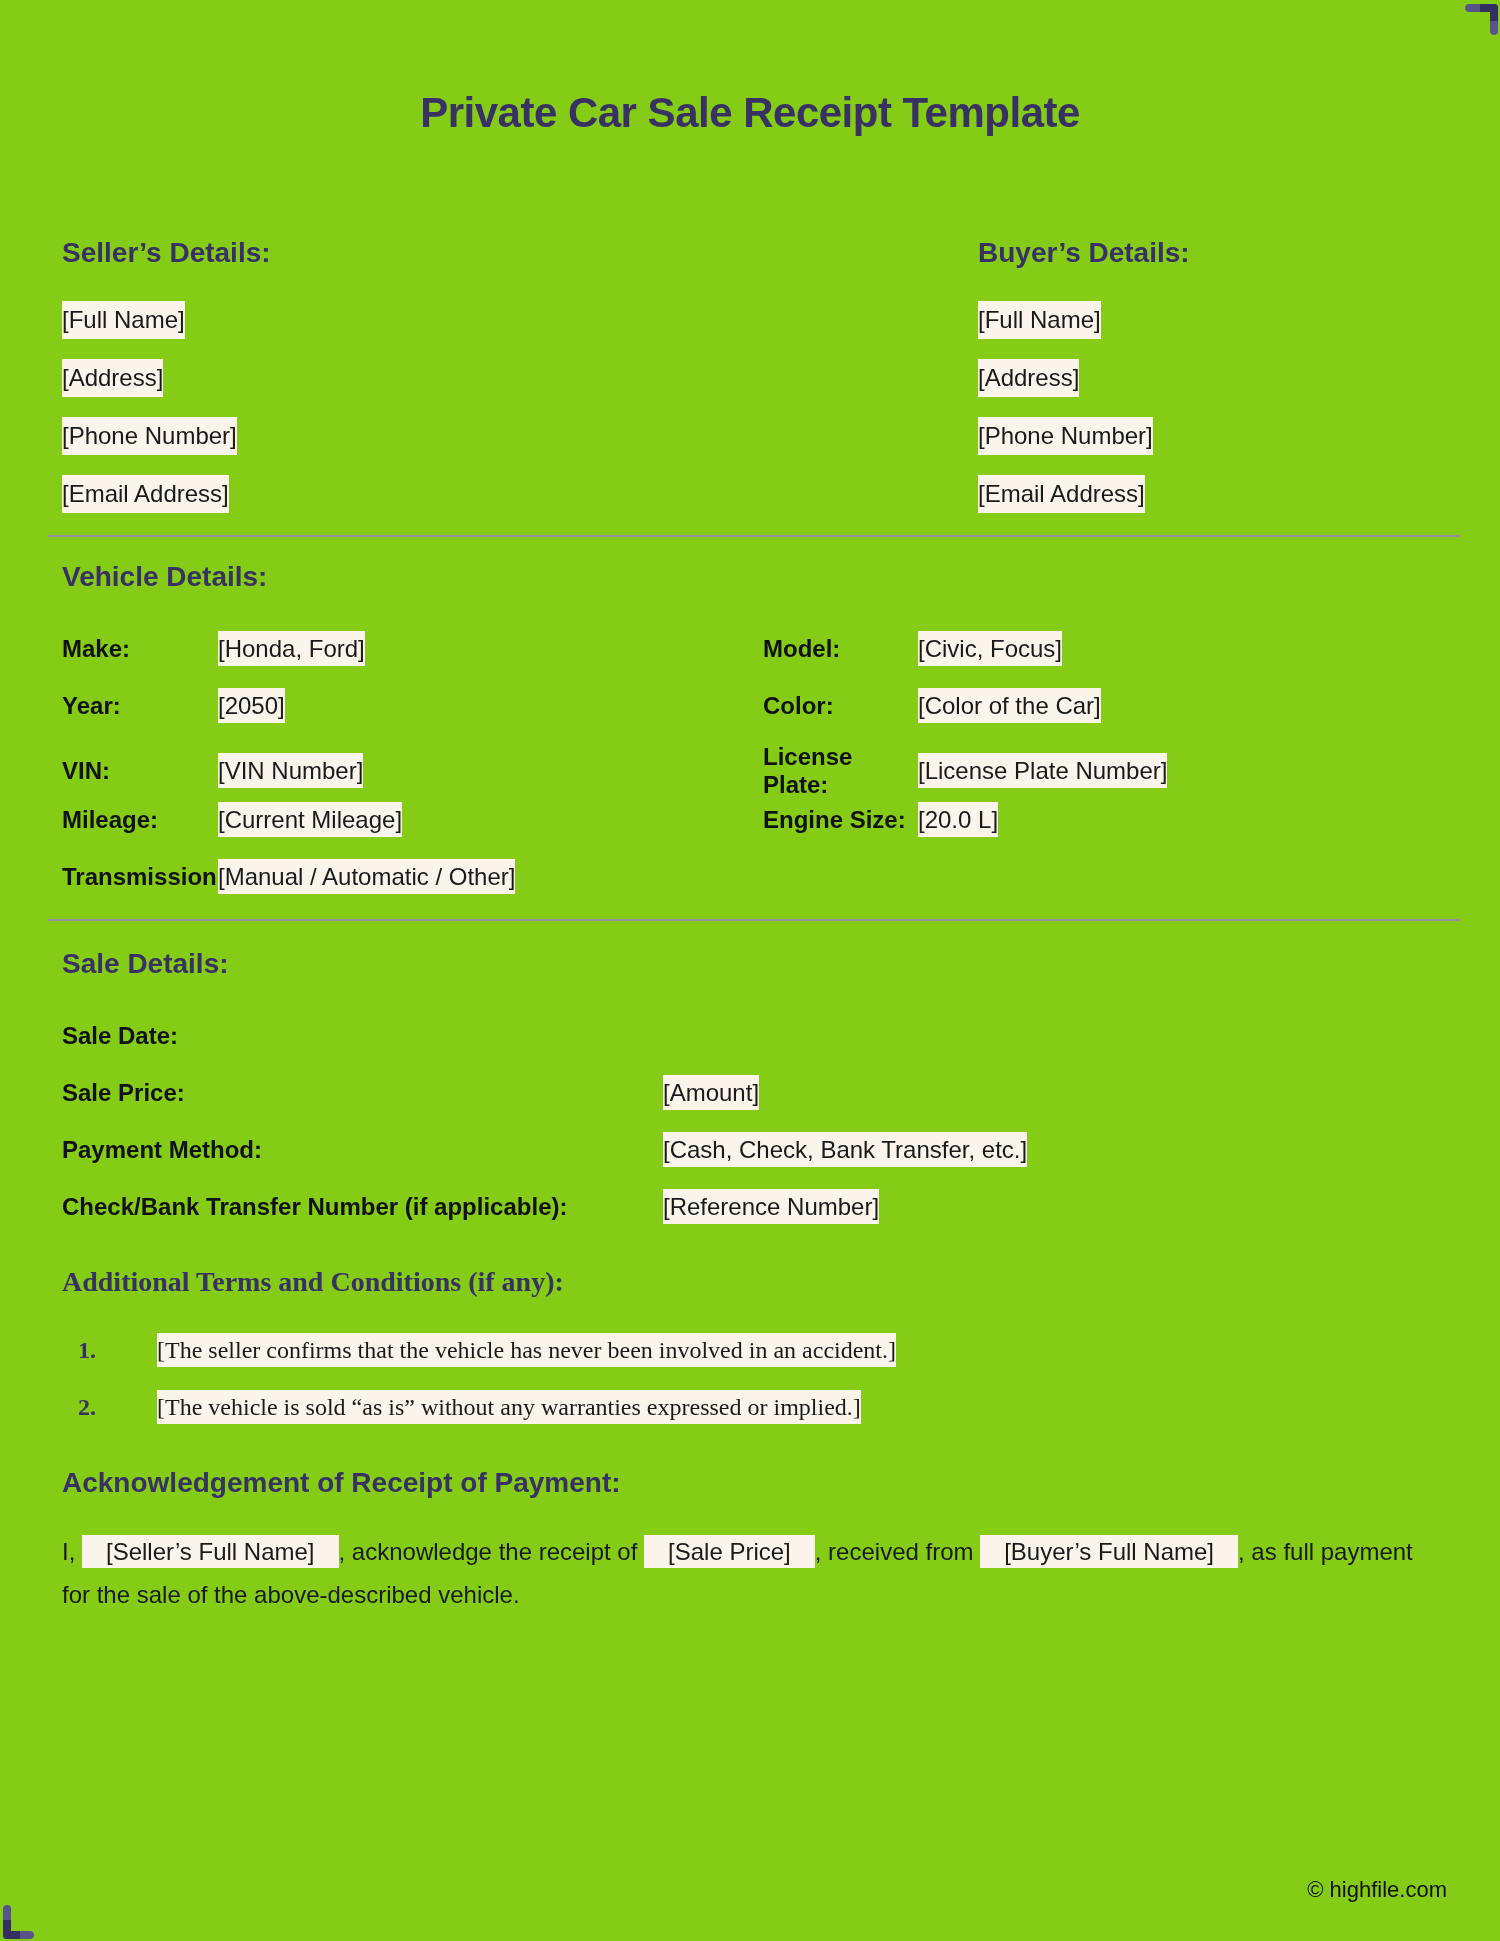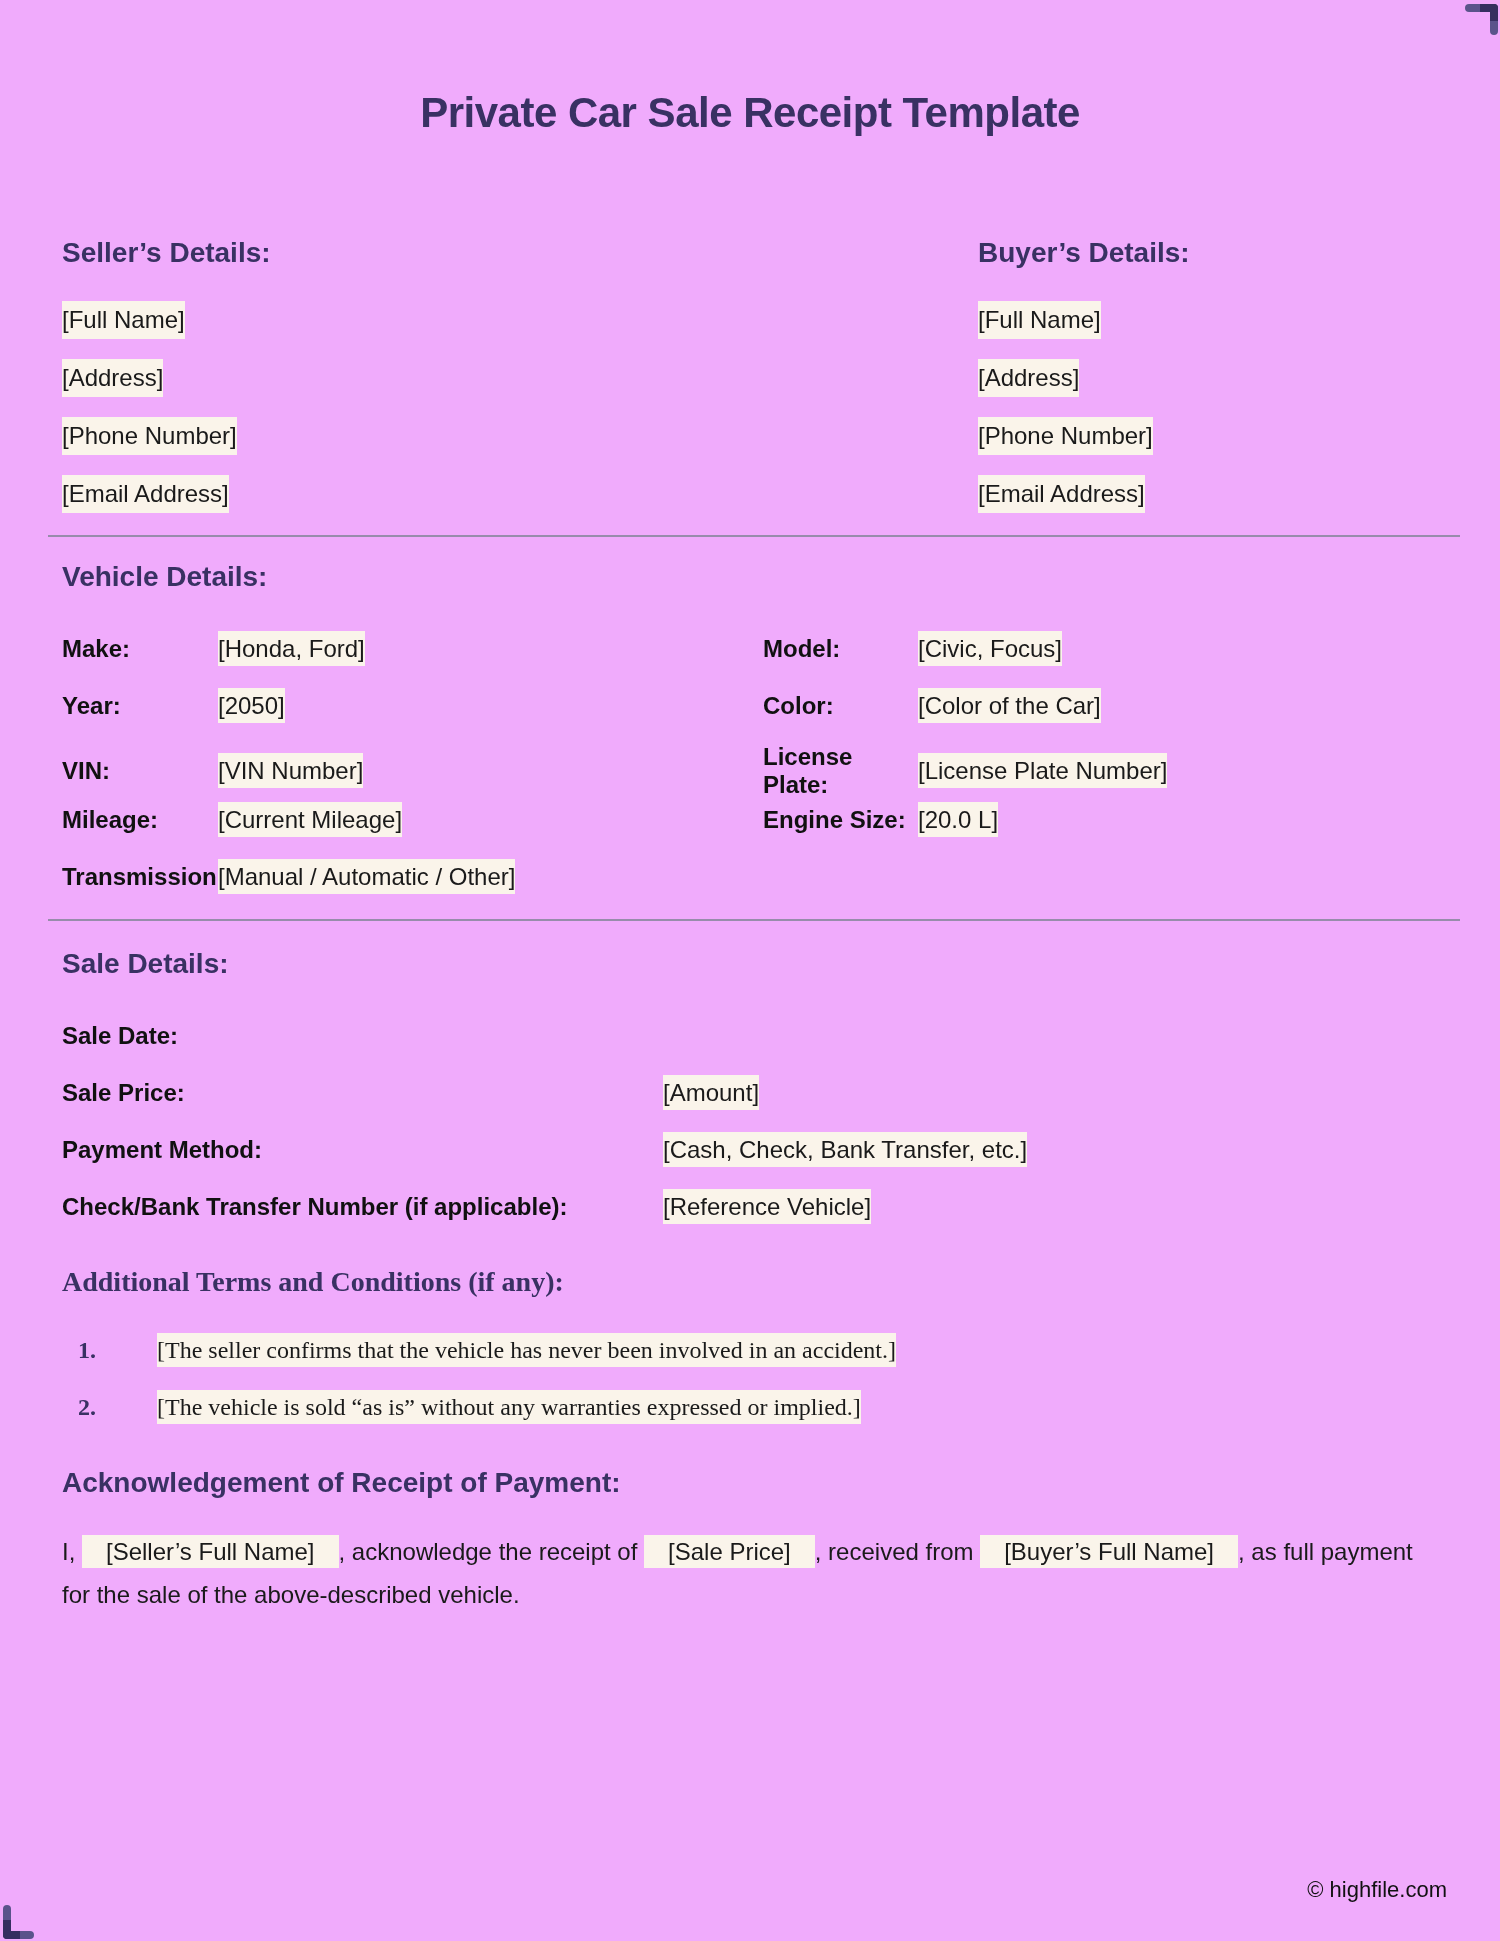--- a/index.html
+++ b/index.html
@@ -1,17 +1,17 @@
 <!DOCTYPE html>
 <html><head>
 <meta charset="utf-8">
 <style>
   html,body{margin:0;padding:0;background:#fff;}
   .page{
-    position:relative;width:1500px;height:1941px;background:#f0abfc;overflow:hidden;
+    position:relative;width:1500px;height:1941px;background:#84cc16;overflow:hidden;
     font-family:"Liberation Sans",sans-serif;color:#1a1a1a;
   }
   
   .corner{position:absolute;}
   .corner i{position:absolute;display:block;}
   .corner.tr{top:4px;right:2px;width:33px;height:31px;}
   .corner.tr .ch{top:0;right:0;width:33px;height:8px;border-radius:4px;background:linear-gradient(to left,#352e60 55%,#5a538b 55%);}
   .corner.tr .cv{top:0;right:0;width:8px;height:31px;border-radius:4px;background:linear-gradient(to bottom,#352e60 55%,#5a538b 55%);}
   .corner.bl{left:3px;bottom:2px;width:31px;height:34px;}
   .corner.bl .cv{left:0;bottom:0;width:8px;height:34px;border-radius:4px;background:linear-gradient(to top,#352e60 55%,#5a538b 55%);}
@@ -152,21 +152,21 @@
     <div class="srow">
       <div class="lbl">Sale Price:</div>
       <div><span class="hl">[Amount]</span></div>
     </div>
     <div class="srow">
       <div class="lbl">Payment Method:</div>
       <div><span class="hl">[Cash, Check, Bank Transfer, etc.]</span></div>
     </div>
     <div class="srow">
       <div class="lbl">Check/Bank Transfer Number (if applicable):</div>
-      <div><span class="hl">[Reference Vehicle]</span></div>
+      <div><span class="hl">[Reference Number]</span></div>
     </div>
   </section>
 
   <section class="terms">
     <h2 class="sec">Additional Terms and Conditions (if any):</h2>
     <div class="trow first">
       <div class="num">1.</div>
       <div><span class="hl">[The seller confirms that the vehicle has never been involved in an accident.]</span></div>
     </div>
     <div class="trow">

